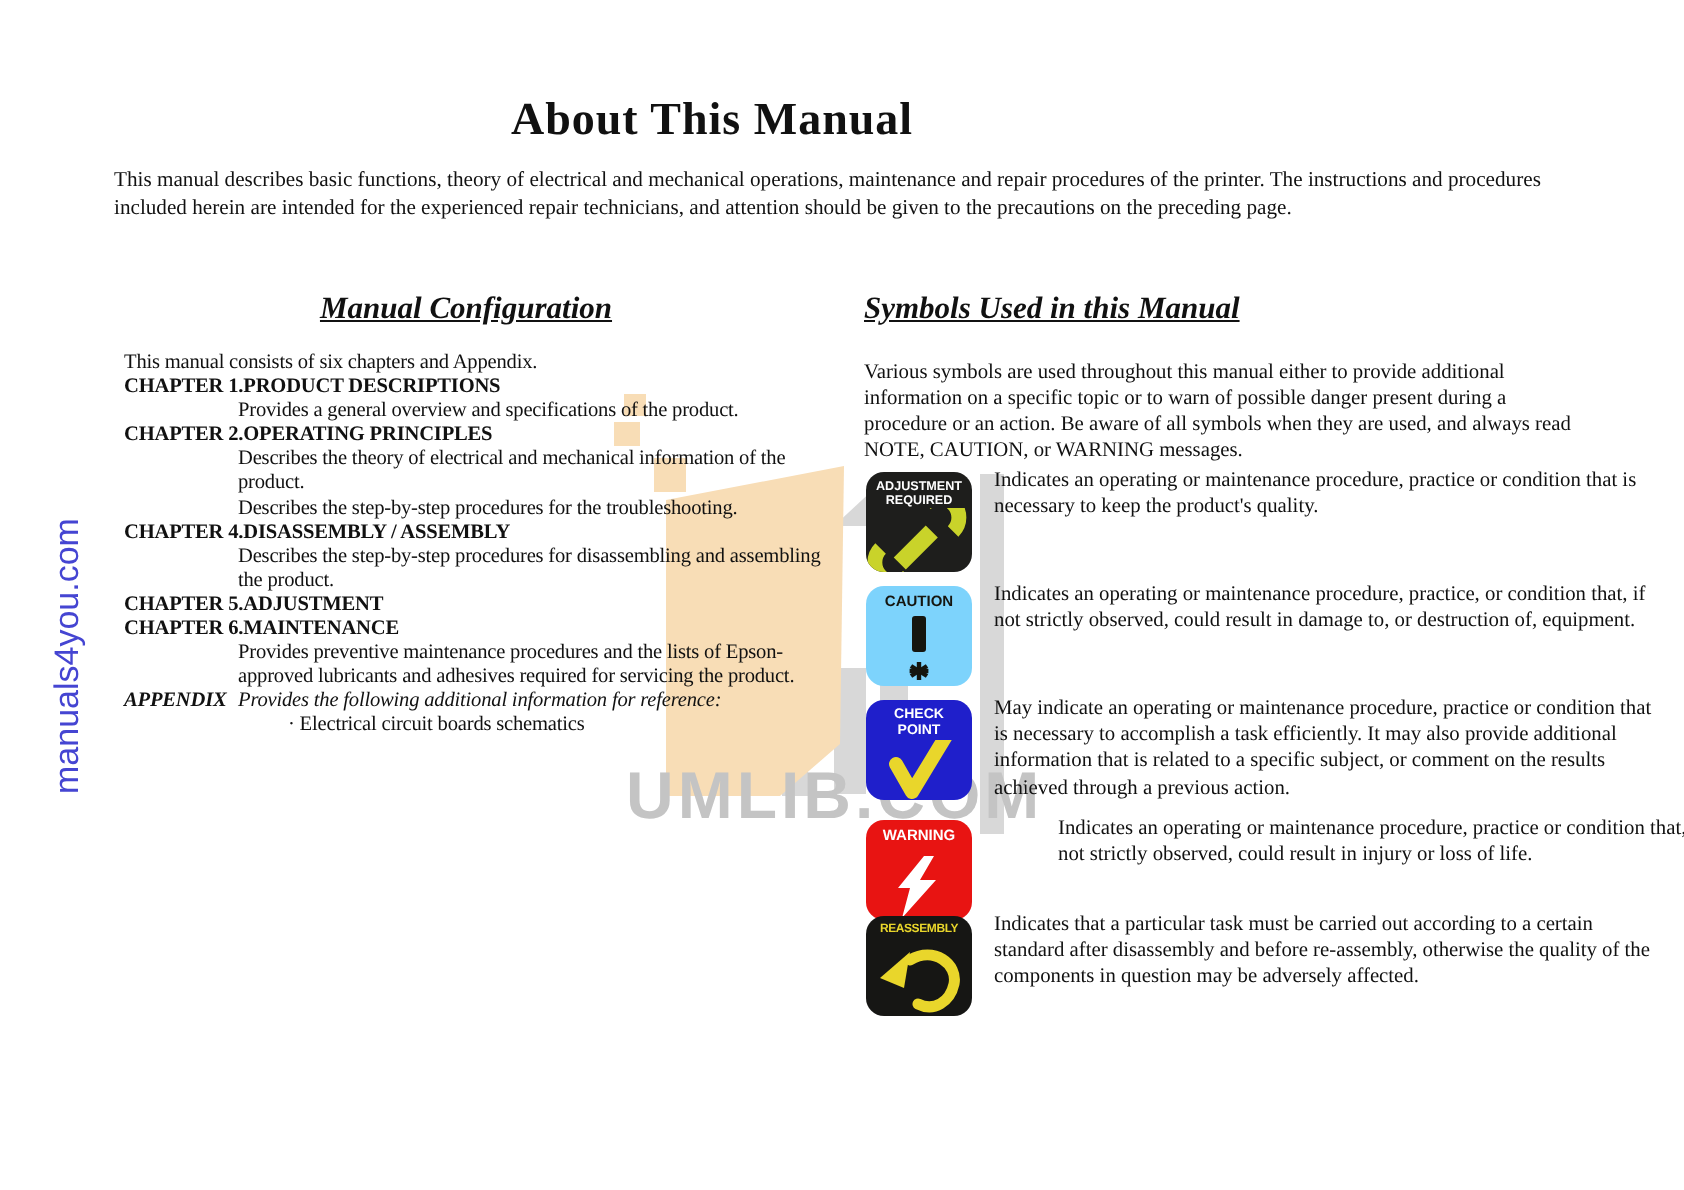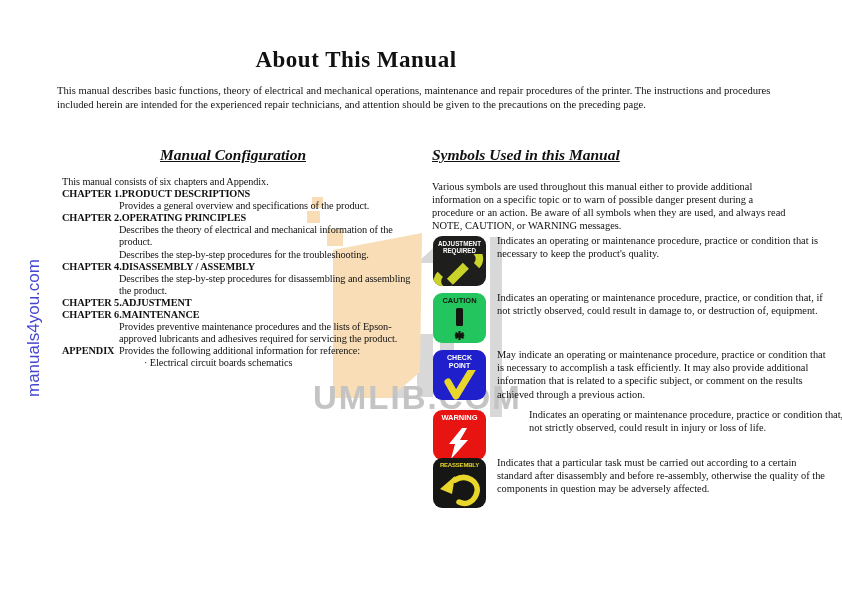--- a/index.html
+++ b/index.html
@@ -37,21 +37,21 @@
     text-decoration:underline; white-space:nowrap;
   }
   .heading-config { position:absolute; left:57px; top:146px; width:352px; text-align:center; }
   .heading-symbols { position:absolute; left:432px; top:146px; }
   .config-col {
     position:absolute; left:62px; top:176px; width:356px;
     font-size:10.3px; line-height:12.1px; letter-spacing:-0.1px;
   }
   .chapter-head { font-weight:bold; }
   .chapter-desc { margin-left:57px; }
-  .appendix-row { display:flex; }
+  .appendix-row { display:flex;font-style:italic; }
   .appendix-label { font-weight:bold; width:57px; flex:0 0 57px; }
   .appendix-desc { flex:1; }
   .appendix-bullet { margin-left:82px; }
   .symbols-lead {
     position:absolute; left:432px; top:180px; width:362px;
     font-size:10.4px; line-height:13px;
   }
   .symbol-row { position:absolute; left:433px; width:398px; }
   .row-1 { top:234px; } .row-2 { top:291px; } .row-3 { top:348px; }
   .row-4 { top:408px;padding-left:32px; } .row-5 { top:456px; }
@@ -59,21 +59,21 @@
   .sym-icon {
     position:absolute; left:0; top:2px; width:53px; height:50px;
     border-radius:9px; overflow:hidden;
   }
   .sym-label {
     position:relative; text-align:center; font-family:"Liberation Sans", sans-serif;
     font-weight:bold; line-height:1.18; padding-top:4px;
   }
   .icon-adjustment { background:#1e1e1c; }
   .icon-adjustment .sym-label { color:#ffffff; font-size:6.3px; font-weight:600; }
-  .icon-caution { background:#22c55e; }
+  .icon-caution { background:#7dd3fc; }
   .icon-caution .sym-label { color:#15150f; font-size:7.5px; }
   .icon-checkpoint { background:#1f1fcb; }
   .icon-checkpoint .sym-label { color:#ffffff; font-size:7px; }
   .icon-warning { background:#e81412; }
   .icon-warning .sym-label { color:#ffffff; font-size:7.5px; }
   .icon-reassembly { background:#161614; }
   .icon-reassembly .sym-label { color:#e9d62b; font-size:6px; letter-spacing:-0.2px; }
   .glyph-svg { position:absolute; left:0; bottom:0; }
 </style>
 </head>

